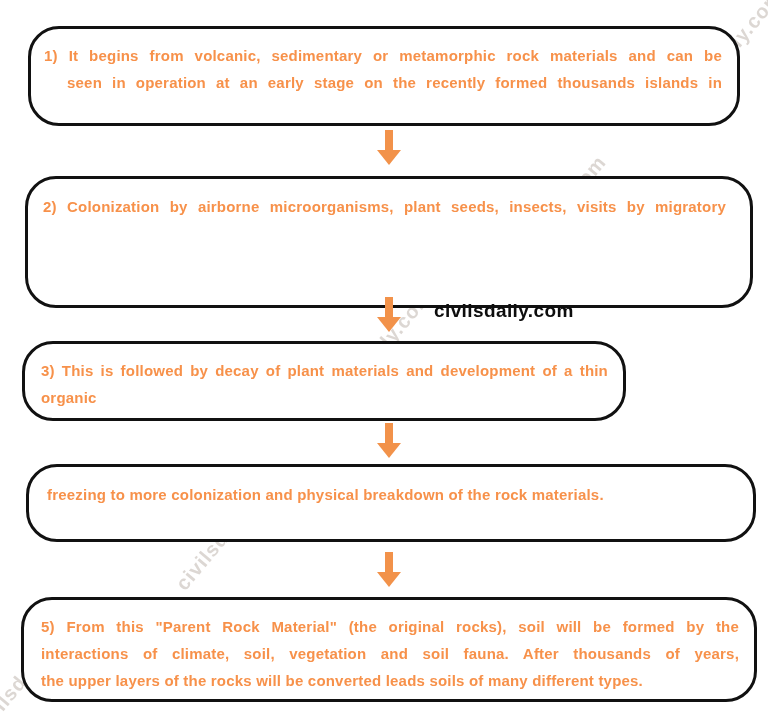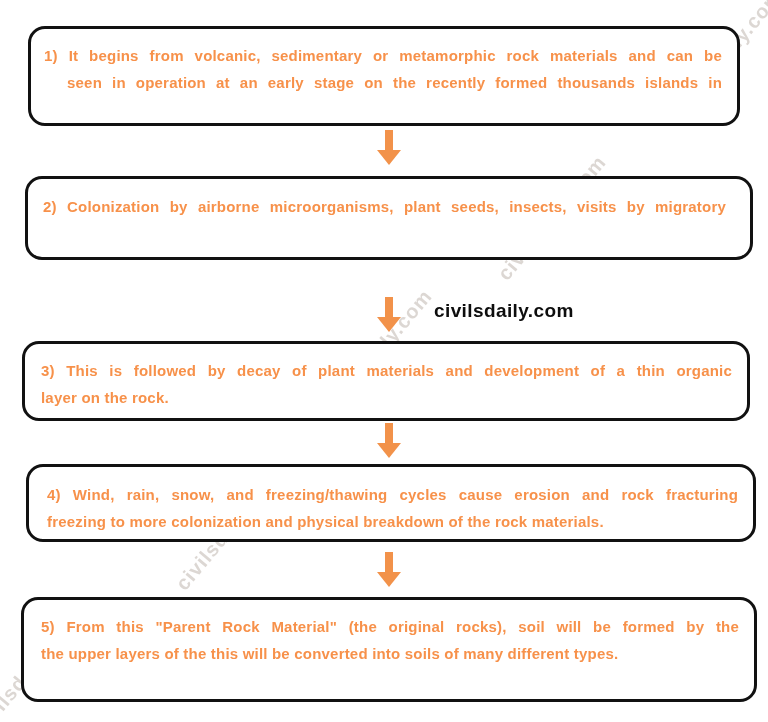--- a/index.html
+++ b/index.html
@@ -28,30 +28,30 @@
     pointer-events: none;
     user-select: none;
   }
 
   
   .stage-box {
     position: absolute;
     box-sizing: border-box;
     background: #ffffff;
     border: 3.5px solid var(--border-black, #111111);
-    border-radius: 17px;
+    border-radius: 31px;
     color: var(--text-orange, #f7914a);
     font-size: 15px;
     font-weight: bold;
     letter-spacing: 0.2px;
     line-height: 27px;
   }
   .box1 { left: 28px;  top: 26px;  width: 712px; height: 100px; padding: 13px 15px 0 13px; }
-  .box2 { left: 25px;  top: 176px; width: 728px; height: 84px; padding: 14px 24px 0 15px; }
-  .box3 { left: 22px;  top: 341px; width: 728px; height: 80px;  padding: 13px 15px 0 16px; }
+  .box2 { left: 25px;  top: 176px; width: 728px; height: 132px; padding: 14px 24px 0 15px; }
+  .box3 { left: 22px;  top: 341px; width: 604px; height: 80px;  padding: 13px 15px 0 16px; }
   .box4 { left: 26px;  top: 464px; width: 730px; height: 78px;  padding: 14px 15px 0 18px; }
   .box5 { left: 21px;  top: 597px; width: 736px; height: 105px; padding: 13px 15px 0 17px; }
 
   .tline {
     text-align: justify;
     text-align-last: justify;
     white-space: normal;
   }
   .tline.last {
     text-align-last: left;
@@ -122,36 +122,35 @@
 
   <div class="arrow a2">
     <div class="stem"></div>
     <div class="head"></div>
   </div>
 
   <div class="site-label">civilsdaily.com</div>
 
   <div class="stage-box box3">
     <div class="tline">3) This is followed by decay of plant materials and development of a thin organic</div>
-    <div class="tline last">layer on the rock.</div>
   </div>
 
   <div class="arrow a3">
     <div class="stem"></div>
     <div class="head"></div>
   </div>
 
   <div class="stage-box box4">
-    <div class="tline">4) Wind, rain, snow, and freezing/thawing cycles cause erosion and rock fracturing</div>
     <div class="tline last">freezing to more colonization and physical breakdown of the rock materials.</div>
   </div>
 
   <div class="arrow a4">
     <div class="stem"></div>
     <div class="head"></div>
   </div>
 
   <div class="stage-box box5">
     <div class="tline">5) From this "Parent Rock Material" (the original rocks), soil will be formed by the</div>
-    <div class="tline last">the upper layers of the this will be converted into soils of many different types.</div>
+    <div class="tline">interactions of climate, soil, vegetation and soil fauna. After thousands of years,</div>
+    <div class="tline last">the upper layers of the rocks will be converted leads soils of many different types.</div>
   </div>
 
 </div>
 
 </body></html>

